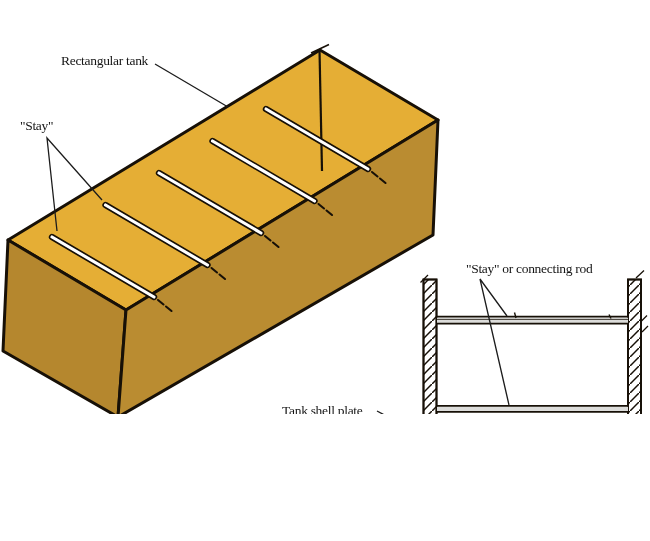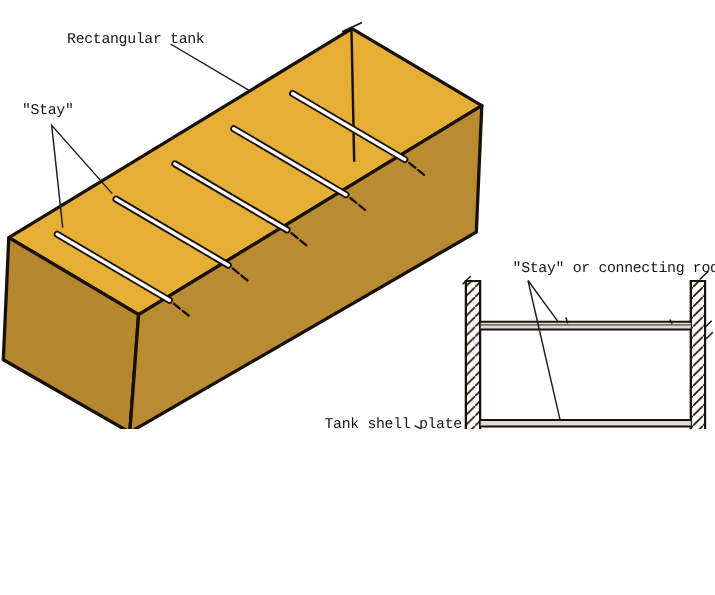--- a/index.html
+++ b/index.html
@@ -1,21 +1,22 @@
 <!DOCTYPE html>
 <html><head>
 <meta charset="utf-8">
 <style>
   html,body{margin:0;padding:0;background:#ffffff;}
   .stage{
     position:relative;
     width:650px;height:390px;
     background:#ffffff;
     overflow:hidden;
-    font-family:Liberation Mono, monospace;
+    font-family:Liberation Serif, serif;
+    margin-top:24px;
   }
   .stage svg{position:absolute;left:0;top:0;}
   .fig-label{
     position:absolute;
     font-size:13.5px;
     letter-spacing:-0.3px;
     color:#151515;
     white-space:nowrap;
     line-height:1.05;
   }
@@ -127,15 +128,15 @@
       <line x1="377" y1="387" x2="424" y2="412"></line>
     </g>
   </svg>
 
   <div class="fig-label" style="left:61px;top:30px;">Rectangular tank</div>
 
   <div class="fig-label" style="left:20px;top:95px;">"Stay"</div>
 
   <div class="fig-label" style="left:466px;top:238px;">"Stay" or connecting rod</div>
 
-  <div class="fig-label" style="left:295px;top:380px;">Tank shell plate</div>
+  <div class="fig-label" style="left:282px;top:380px;">Tank shell plate</div>
 
 </div>
 
 </body></html>

